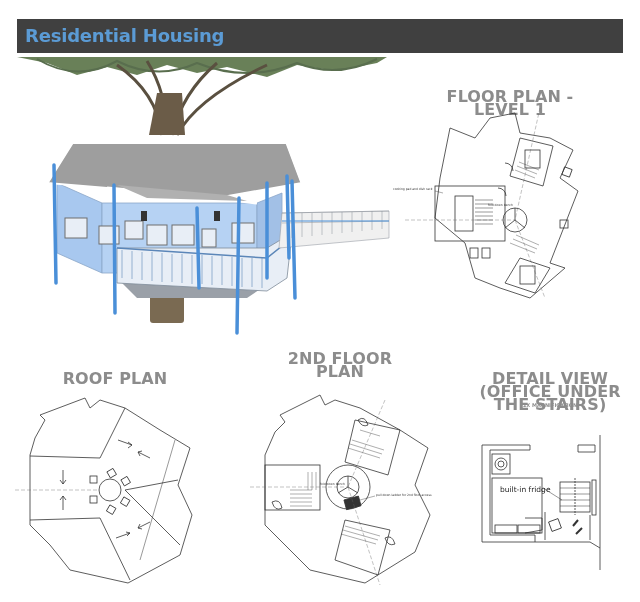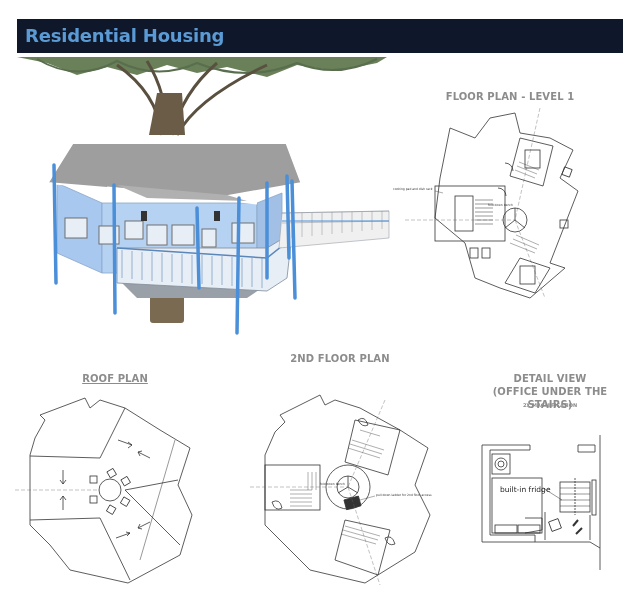--- a/index.html
+++ b/index.html
@@ -1,19 +1,19 @@
 <!DOCTYPE html>
 <html><head>
 <meta charset="utf-8">
 <style>
   html, body { margin: 0; padding: 0; background: #ffffff; }
   body { width: 640px; height: 602px; position: relative; overflow: hidden; font-family: "DejaVu Sans", "Liberation Sans", sans-serif; }
-  .header-bar { position: absolute; left: 17px; top: 19px; width: 606px; height: 34px; background: #0f172a; }
+  .header-bar { position: absolute; left: 17px; top: 19px; width: 606px; height: 34px; background: #404040; }
   .header-title { position: absolute; left: 8px; top: 6px; font-size: 18px; font-weight: bold; color: #5b9bd5; letter-spacing: -0.2px; }
-  .panel-title { position: absolute; font-size: 10px; font-weight: bold; color: #8c8c8c; text-align: center; line-height: 13px; letter-spacing: 0.1px; }
+  .panel-title { position: absolute; font-size: 16px; font-weight: bold; color: #8c8c8c; text-align: center; line-height: 13px; letter-spacing: 0.1px; }
   .panel-sub { position: absolute; font-size: 5px; font-weight: bold; color: #8c8c8c; text-align: center; }
   .drawing { position: absolute; }
   .tiny-label { font-family: "DejaVu Sans", sans-serif; font-size: 3px; fill: #333; }
   .fridge-label { font-family: "DejaVu Sans", sans-serif; font-size: 7.5px; fill: #222; }
 </style>
 </head>
 <body>
 
 <div class="header-bar">
   <div class="header-title">Residential Housing</div>
@@ -123,21 +123,21 @@
     <line x1="30" y1="112" x2="140" y2="112"></line>
     <line x1="165" y1="0" x2="140" y2="112"></line>
     <line x1="140" y1="112" x2="170" y2="190"></line>
   </g>
 
   <line x1="60" y1="83" x2="68" y2="85" stroke="#333" stroke-width="0.4"></line>
   <text class="tiny-label" x="18" y="82">cooking pad and dish rack</text>
   <text class="tiny-label" x="113" y="98">fold down bench</text>
 </svg>
 
-<div class="panel-title" style="left:60px; top:372px; width:110px;text-decoration:underline;">ROOF PLAN</div>
+<div class="panel-title" style="left:60px; top:372px; width:110px;">ROOF PLAN</div>
 <svg class="drawing" style="left:10px; top:390px;" width="200" height="200" viewBox="0 0 200 200">
   <g fill="none" stroke="#333" stroke-width="0.8">
     <path d="M25,48 L35,30 L30,25 L75,8 L80,18 L90,10 L115,18 L150,40 L180,58 L168,95 L182,125 L170,165 L118,193 L60,180 L40,155 L20,135 L20,65 Z"></path>
 
     <line x1="20" y1="66" x2="90" y2="68"></line>
     <line x1="20" y1="130" x2="90" y2="128"></line>
     <line x1="90" y1="68" x2="115" y2="18"></line>
     <line x1="90" y1="128" x2="120" y2="190"></line>
     <line x1="115" y1="100" x2="168" y2="90"></line>
     <line x1="115" y1="100" x2="170" y2="155"></line>

